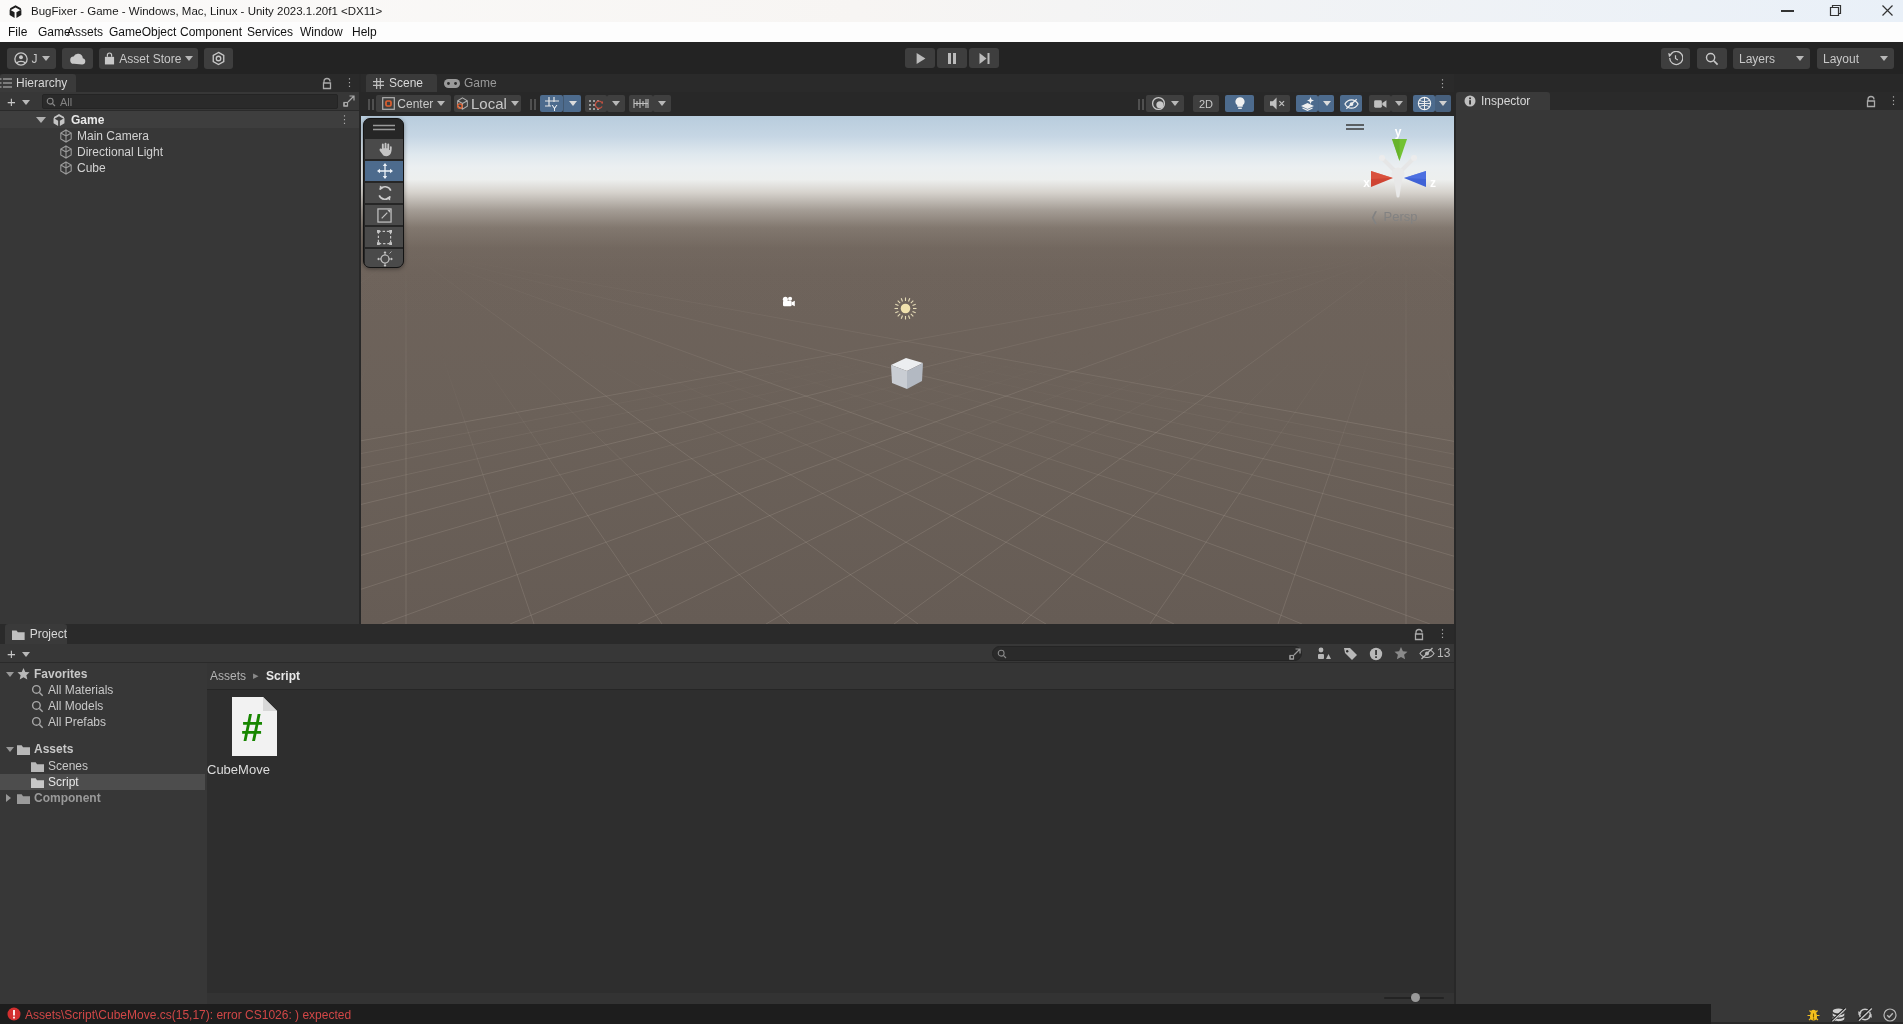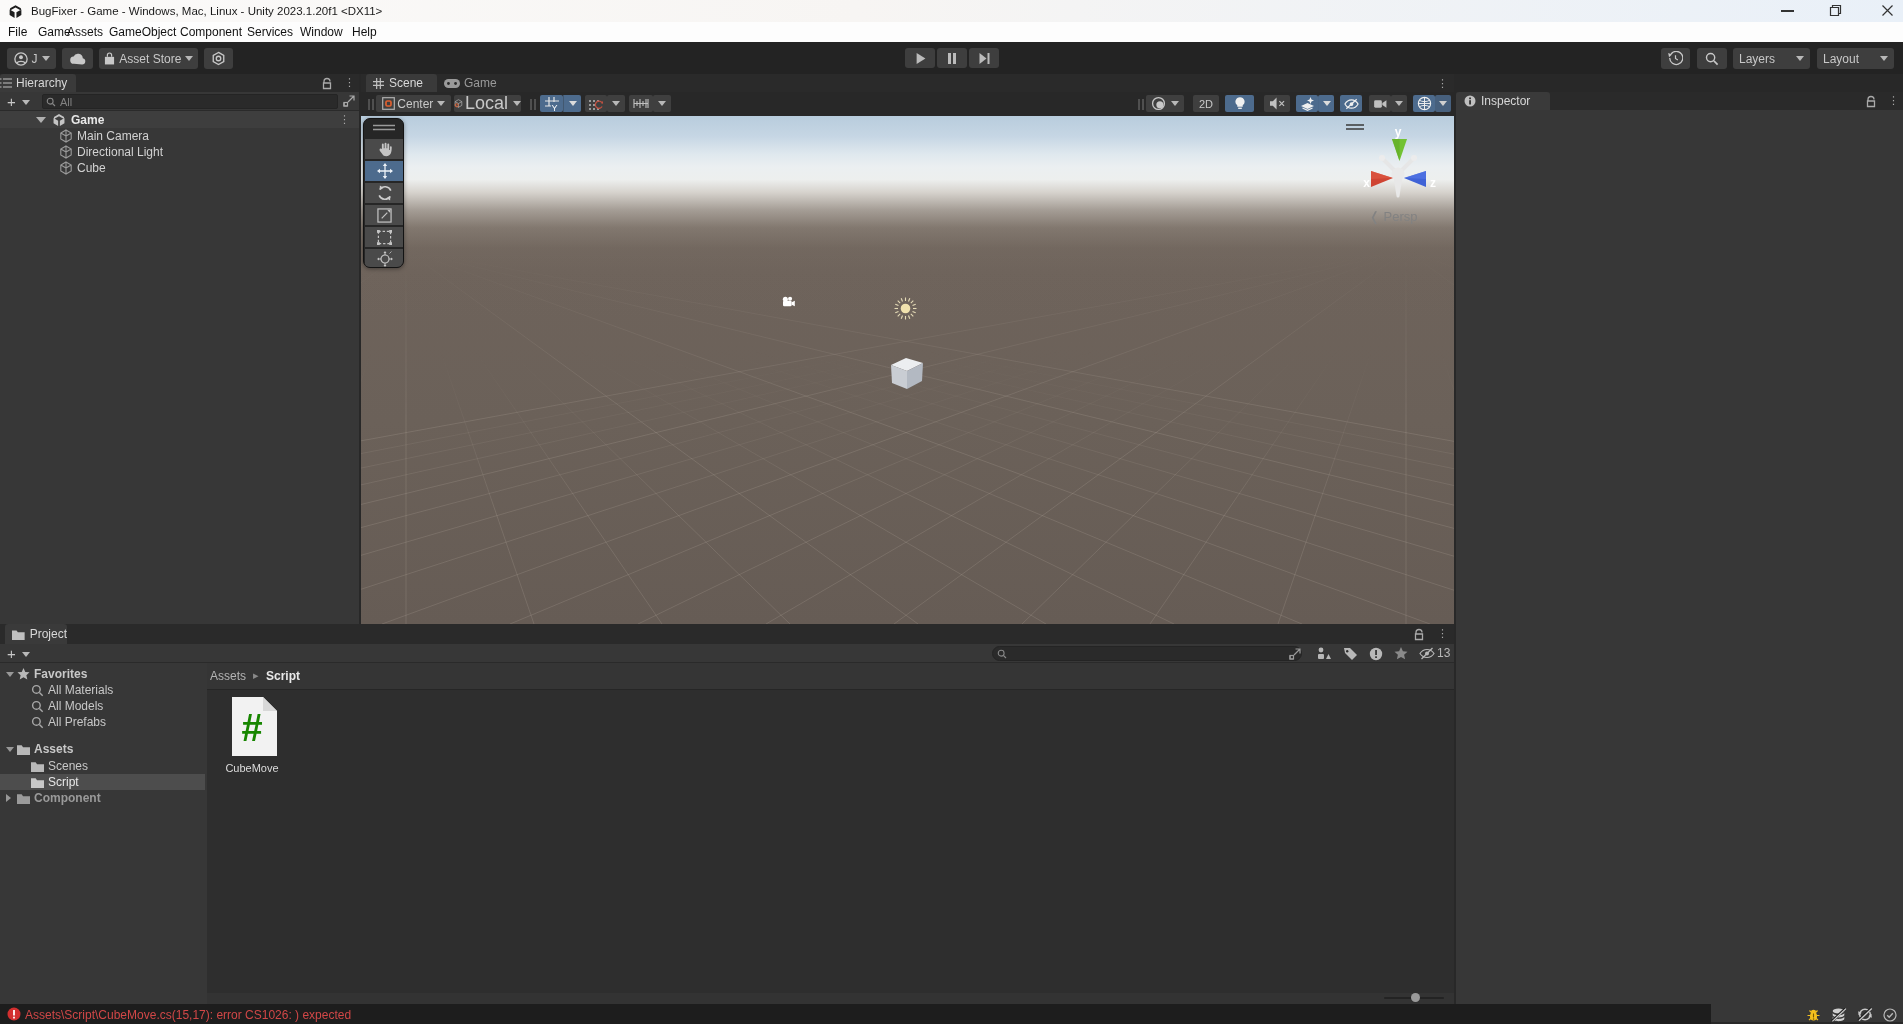--- a/index.html
+++ b/index.html
@@ -190,21 +190,21 @@
     <svg class="abs" style="left:7px;top:7px" width="6" height="11" viewBox="0 0 6 11">
         <path stroke="#5a5a5a" stroke-width="1.6" d="M1 0v11M5 0v11"></path>
       </svg>
     <div class="stb" style="left:15px;width:75px;color:#c8c8c8;font-size:12px">
       <svg width="13" height="13" viewBox="0 0 13 13" style="margin-right:2px">
           <rect x="0.7" y="0.7" width="11.6" height="11.6" fill="none" stroke="#b0b0b0" stroke-width="1.2"></rect>
           <rect x="4" y="4" width="5" height="5" rx="1.2" fill="none" stroke="#e06030" stroke-width="1.7"></rect>
         </svg>
       Center&nbsp;<span class="caret"></span>
     </div>
-    <div class="stb" style="left:93px;width:67px;color:#c8c8c8;font-size:18px">
+    <div class="stb" style="left:93px;width:67px;color:#c8c8c8;font-size:15px">
       <svg width="13" height="13" viewBox="0 0 14 14" style="margin-right:2px">
           <path fill="none" stroke="#b0b0b0" stroke-width="1.1" d="M7 1l5.2 3v6L7 13 1.8 10V4zM7 7l5.2-3M7 7L1.8 4M7 13V7"></path>
           <circle cx="4.2" cy="9.8" r="2.4" fill="none" stroke="#e06030" stroke-width="1.5"></circle>
         </svg>
       Local&nbsp;<span class="caret"></span>
     </div>
     <svg class="abs" style="left:169px;top:7px" width="6" height="11" viewBox="0 0 6 11">
         <path stroke="#5a5a5a" stroke-width="1.6" d="M1 0v11M5 0v11"></path>
       </svg>
     <div class="stb blue" style="left:179px;width:23px">
@@ -616,21 +616,21 @@
       <span class="abs" style="left:3px;top:6px;color:#b4b4b4;font-size:12px">Assets</span>
       <span class="abs" style="left:46px;top:6px;color:#8a8a8a;font-size:11px">▸</span>
       <span class="abs" style="left:59px;top:6px;color:#e8e8e8;font-size:12px;font-weight:bold">Script</span>
     </div>
 
     <svg class="abs" style="left:21px;top:34px" width="49" height="59" viewBox="0 0 49 59">
         <path fill="#f2f2f2" d="M4 0h31l14 14v45H4z" stroke="#c8c8c8" stroke-width="0"></path>
         <path fill="#d8d8d8" d="M35 0l14 14H35z"></path>
         <text x="24" y="44" font-size="38" font-weight="bold" fill="#178600" text-anchor="middle" font-family="Liberation Sans">#</text>
       </svg>
-    <span class="abs" style="left:0px;top:99px;width:90px;text-align:center;color:#dcdcdc;font-size:11px">CubeMove</span>
+    <span class="abs" style="left:0px;top:99px;width:90px;color:#dcdcdc;font-size:13px">CubeMove</span>
 
     <div class="abs" style="left:0;top:330px;width:100%;height:11px;background:#333333">
       <div class="abs" style="left:1177px;top:4px;width:60px;height:2px;background:#232323;border-radius:1px"></div>
       <div class="abs" style="left:1204px;top:0px;width:9px;height:9px;border-radius:50%;background:#9a9a9a"></div>
     </div>
   </div>
 </div>
 
 <div class="abs" id="statusbar" style="left:0;top:1004px;width:1711px;height:20px;background:#1d1d1d">
   <svg class="abs" style="left:7px;top:3px" width="14" height="14" viewBox="0 0 14 14">

